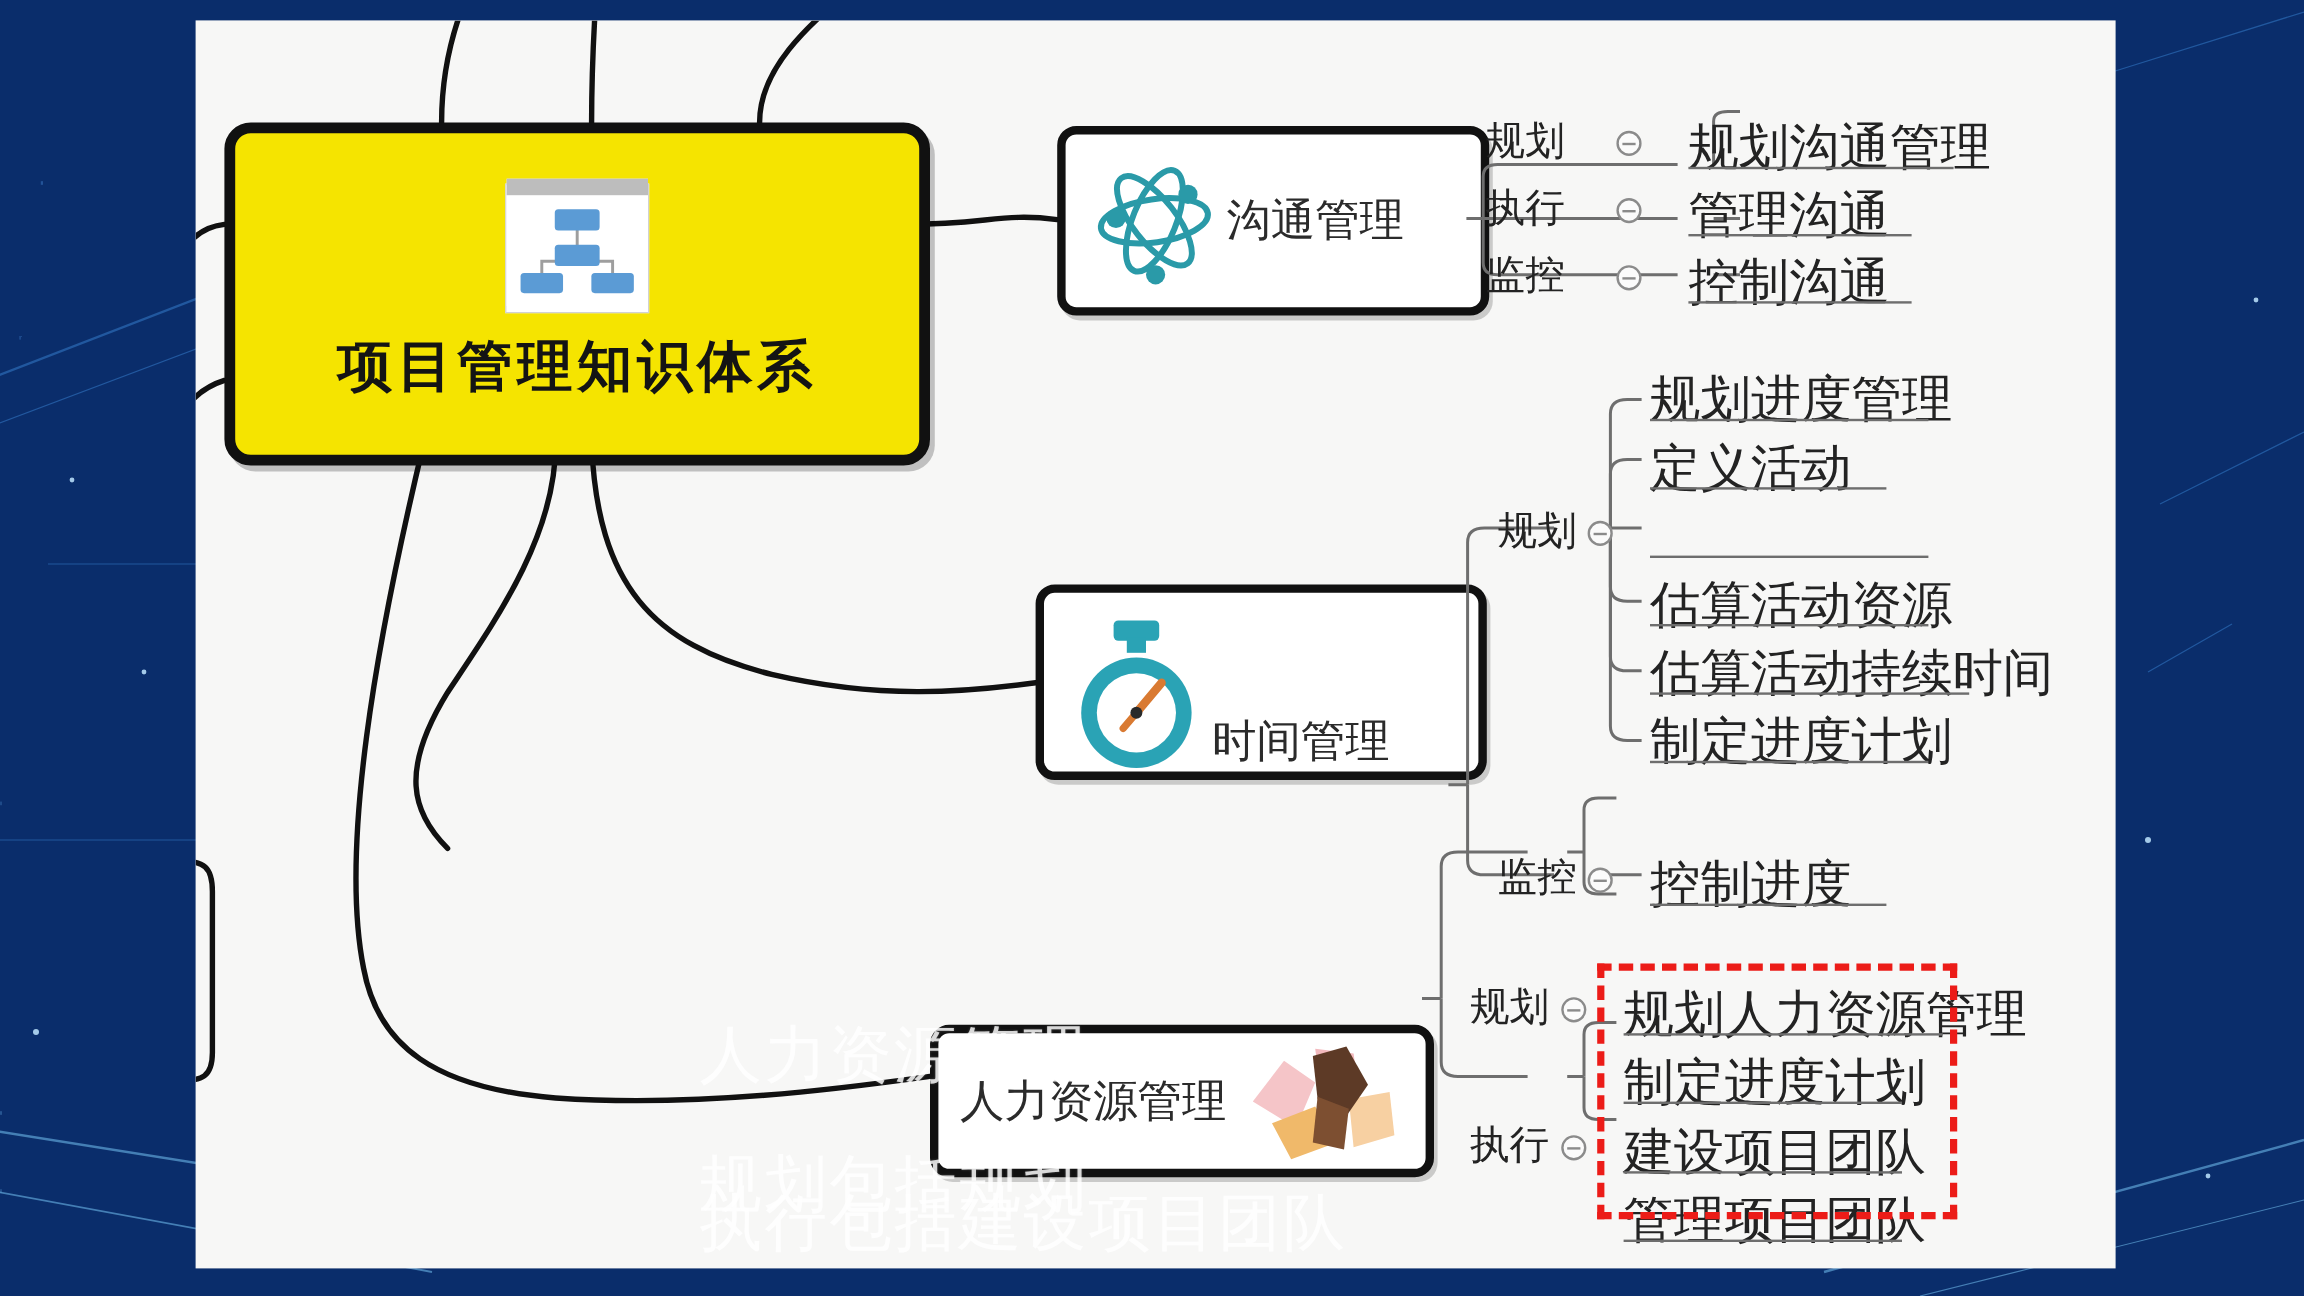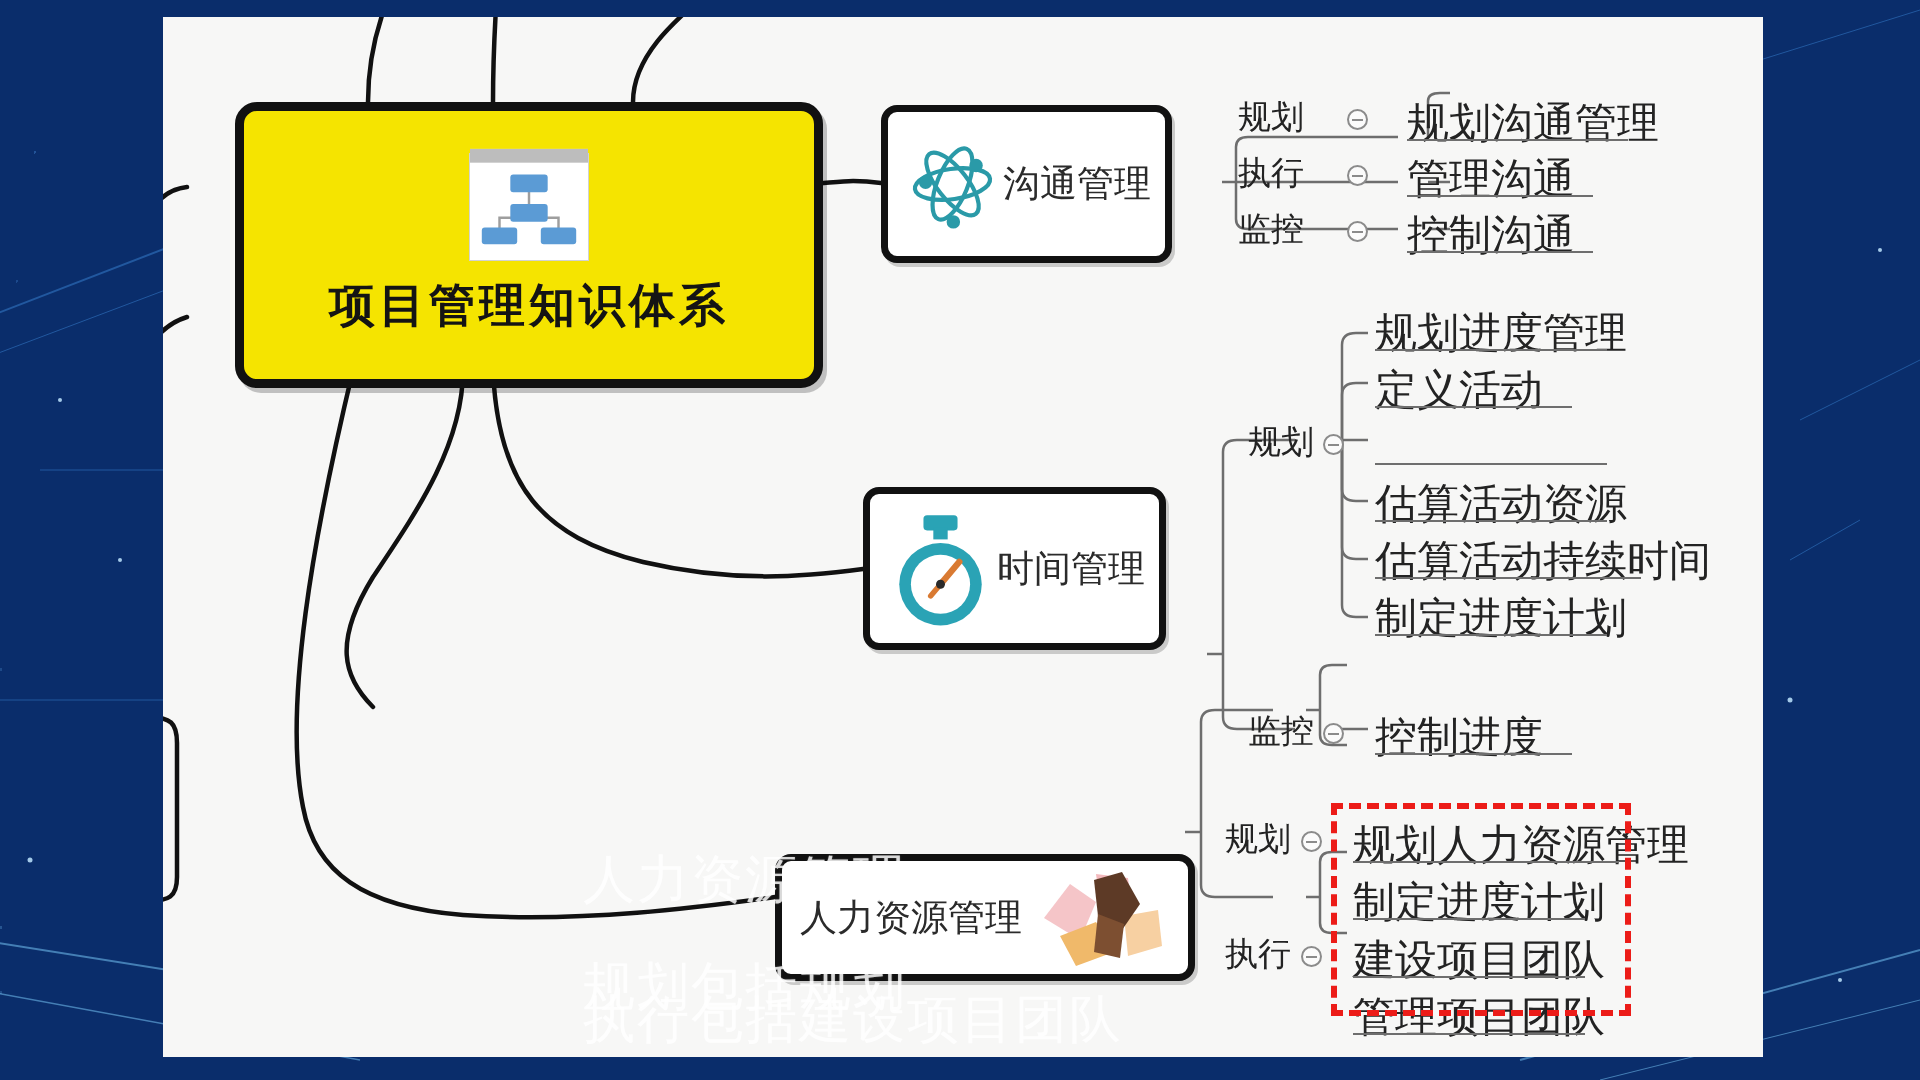--- a/index.html
+++ b/index.html
@@ -30,40 +30,40 @@
   #slide{
     position:absolute;left:163px;top:17px;width:1600px;height:1040px;
     background:#f7f7f6;overflow:hidden;
   }
   #wires{position:absolute;left:0;top:0;width:1600px;height:1040px;}
   
   .center-node{
     position:absolute;left:24px;top:85px;width:570px;height:268px;
     background:#f5e400;border:9px solid #111;border-radius:22px;
     box-shadow:4px 5px 0 rgba(0,0,0,.22);
-    display:flex;flex-direction:column;align-items:center;justify-content:center;margin-left:48px;
+    display:flex;flex-direction:column;align-items:center;justify-content:center;
   }
   .center-icon{width:120px;height:108px;background:#fff;border:1px solid #d2d2d2;
      display:flex;align-items:flex-end;justify-content:center;padding-bottom:4px;box-sizing:border-box;}
   .center-title{
     font-family:"DejaVu Serif","Liberation Serif",serif;
     font-weight:bold;font-size:46px;color:#141414;letter-spacing:4px;margin-top:14px;
   }
   
   .topic{
     position:absolute;background:#fff;border:7px solid #111;border-radius:16px;
     box-shadow:3px 4px 0 rgba(0,0,0,.18);
     display:flex;align-items:center;box-sizing:border-box;
   }
   .topic-label{
     font-family:"DejaVu Serif","Liberation Serif",serif;
     font-size:37px;color:#2b2b2b;white-space:nowrap;
   }
-  #topic-comm{left:718px;top:88px;width:291px;height:158px;padding:0 14px;}
-  #topic-time{left:700px;top:470px;width:303px;height:163px;padding:0 14px;}
+  #topic-comm{left:718px;top:88px;width:360px;height:158px;padding:0 14px;}
+  #topic-time{left:700px;top:470px;width:376px;height:163px;padding:0 14px;align-items:flex-end;}
   #topic-hr  {left:612px;top:837px;width:420px;height:127px;padding:0 18px;}
   
   .stage,.leaf{
     position:absolute;white-space:nowrap;
     font-family:"DejaVu Serif","Liberation Serif",serif;color:#232323;
   }
   .stage{font-size:33px;}
   .leaf{font-size:42px;}
   .toggle{
     position:absolute;width:21px;height:21px;border:2px solid #8b8b8b;border-radius:50%;

